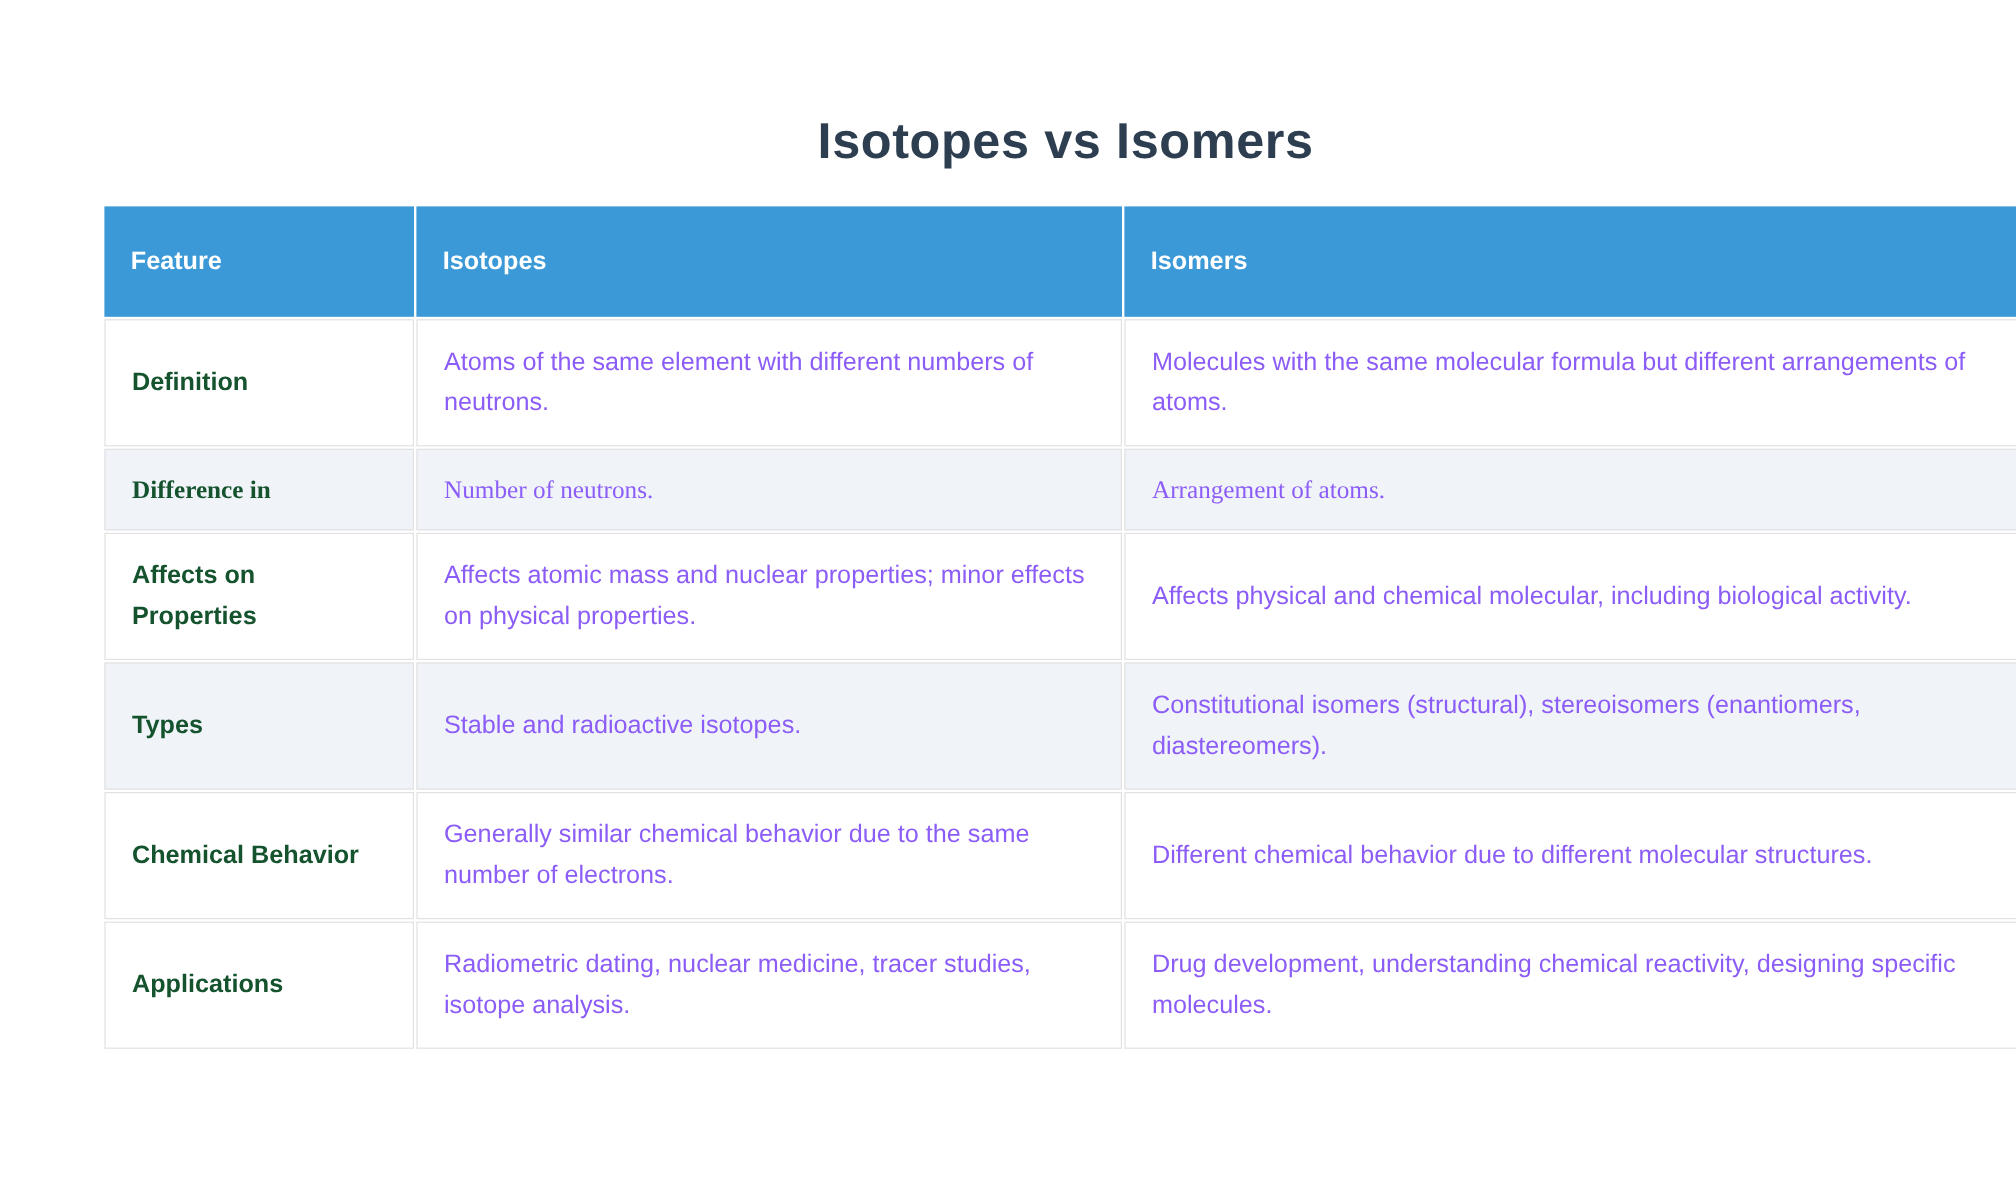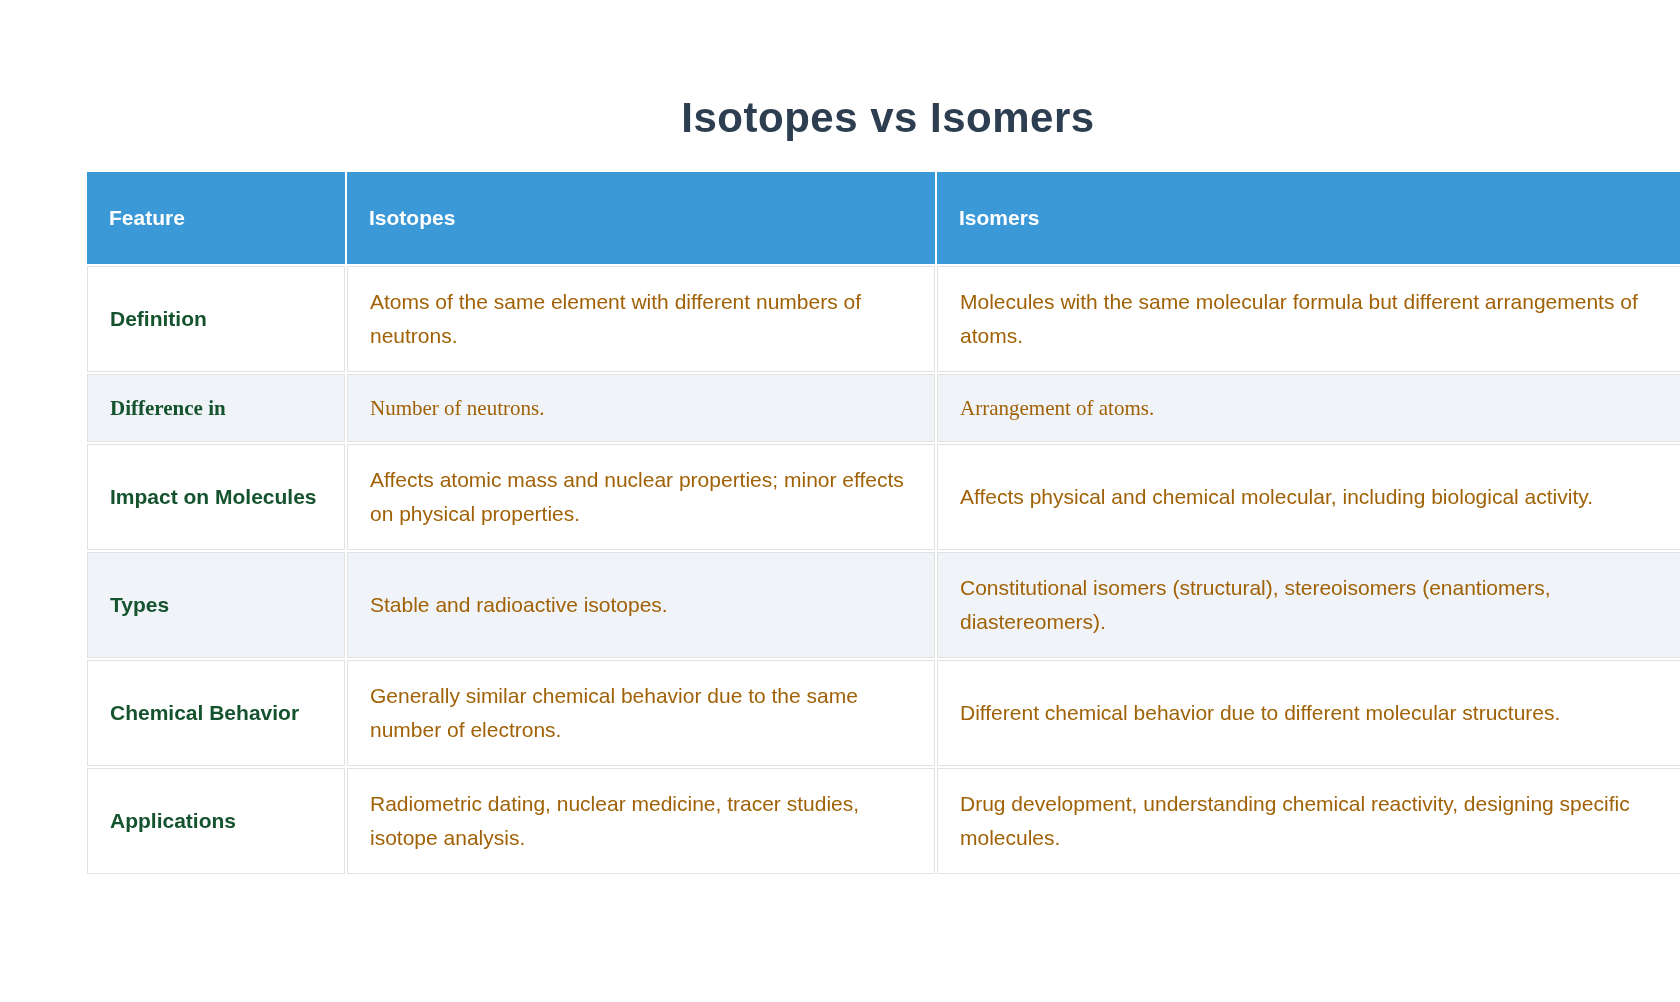--- a/index.html
+++ b/index.html
@@ -44,21 +44,21 @@
     height: 92px;
     padding: 0 22px;
     border: none;
   }
   td {
     border: 1px solid #e2e2e2;
     vertical-align: middle;
     padding: 16px 22px;
     font-size: 21px;
     line-height: 34px;
-    color: #a16207;
+    color: #8b5cf6;
     background: #ffffff;
   }
   tr.alt td { background: #f0f3f8; }
   td.feature-cell {
     font-weight: bold;
     color: #14532d;
   }
   tr.tall td { height: 106px; }
   tr.short td { height: 68px; font-family: Liberation Serif, serif; }
 </style>
@@ -86,21 +86,21 @@
         <td class="feature-cell">Definition</td>
         <td>Atoms of the same element with different numbers of neutrons.</td>
         <td>Molecules with the same molecular formula but different arrangements of atoms.</td>
       </tr>
       <tr class="alt short">
         <td class="feature-cell">Difference in</td>
         <td>Number of neutrons.</td>
         <td>Arrangement of atoms.</td>
       </tr>
       <tr class="tall">
-        <td class="feature-cell">Impact on Molecules</td>
+        <td class="feature-cell">Affects on Properties</td>
         <td>Affects atomic mass and nuclear properties; minor effects on physical properties.</td>
         <td>Affects physical and chemical molecular, including biological activity.</td>
       </tr>
       <tr class="alt tall">
         <td class="feature-cell">Types</td>
         <td>Stable and radioactive isotopes.</td>
         <td>Constitutional isomers (structural), stereoisomers (enantiomers, diastereomers).</td>
       </tr>
       <tr class="tall">
         <td class="feature-cell">Chemical Behavior</td>

